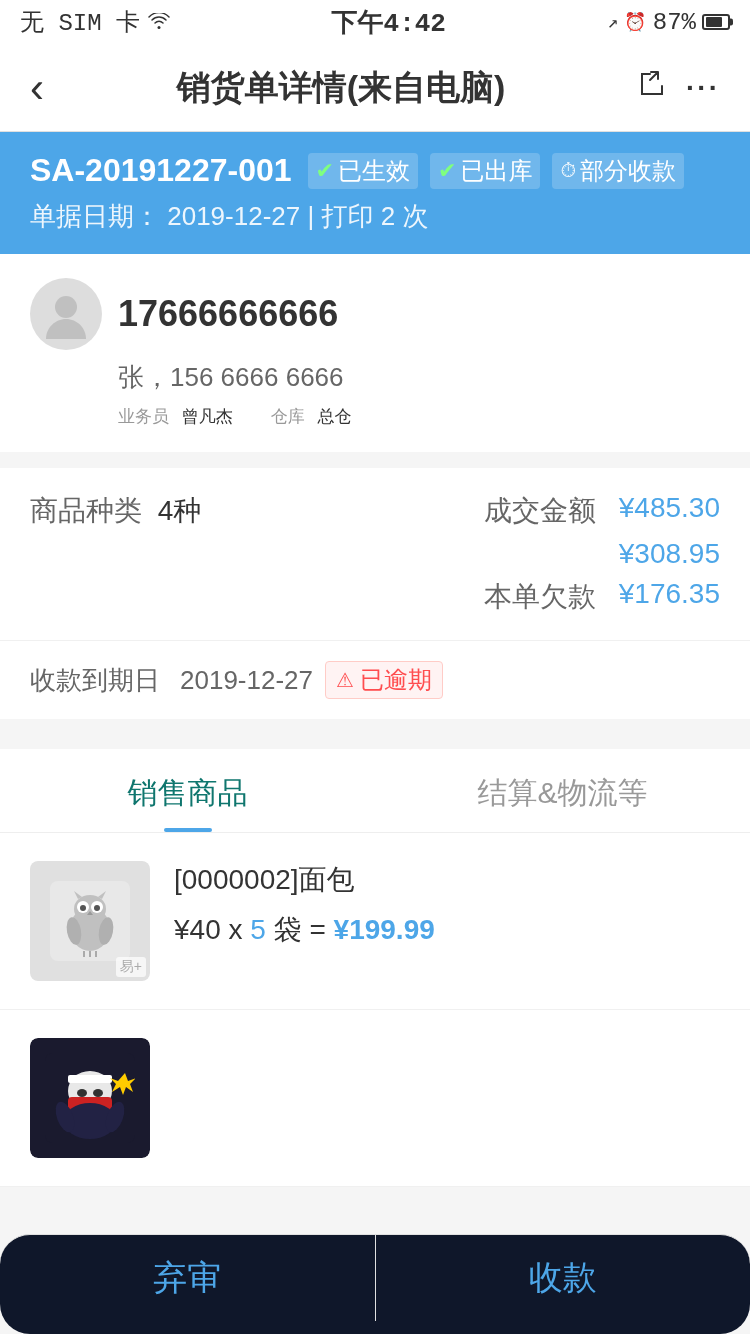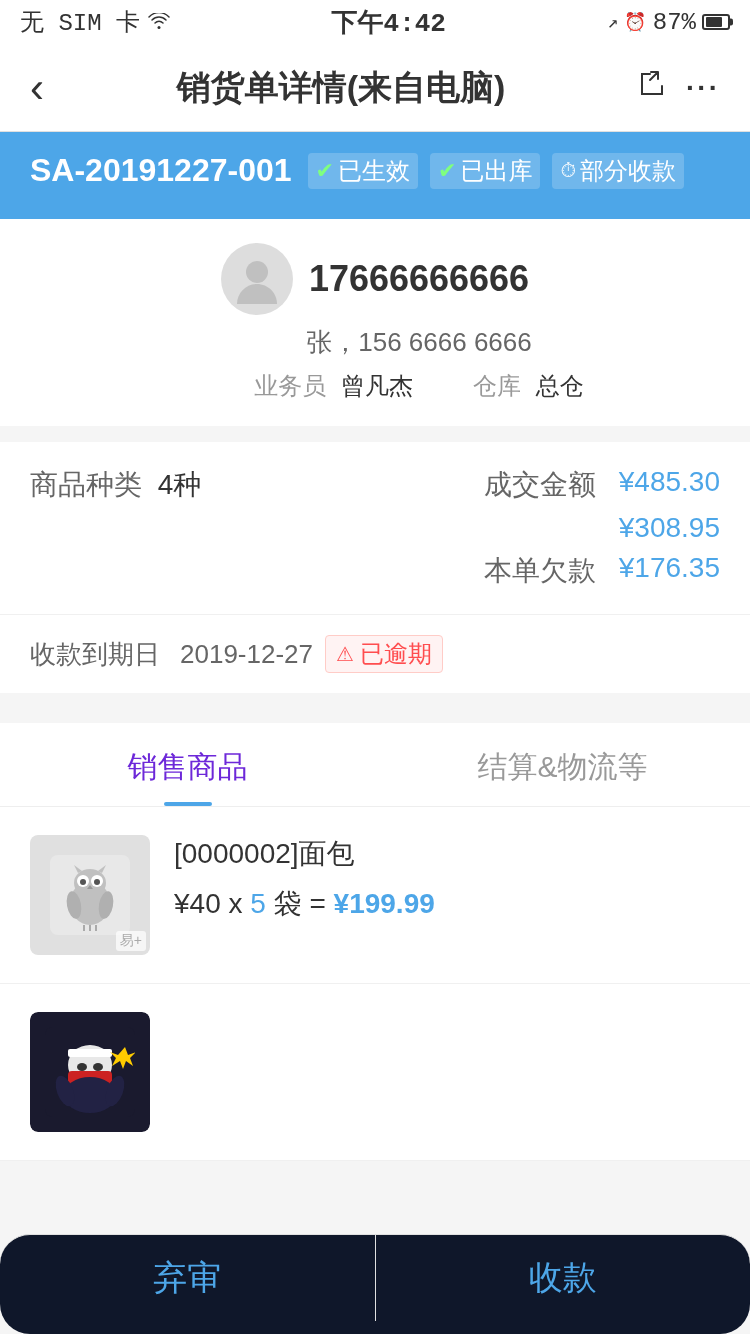--- a/index.html
+++ b/index.html
@@ -77,34 +77,33 @@
     .badge-clock { font-size: 20px; }
     .order-meta { font-size: 26px; color: rgba(255,255,255,0.9); }
 
     
     .customer-section {
       background: #fff;
       padding: 24px 30px;
       display: flex;
       flex-direction: column;
       gap: 10px;
-      align-items: center;
     }
     .customer-row1 { display: flex; align-items: center; gap: 16px; }
     .customer-avatar {
       width: 72px; height: 72px; border-radius: 50%;
       background: #ddd; display: flex; align-items: center; justify-content: center;
       overflow: hidden; flex-shrink: 0;
     }
     .customer-avatar svg { width: 50px; height: 50px; }
     .customer-name { font-size: 36px; font-weight: 600; color: #333; }
     .customer-sub { font-size: 26px; color: #666; padding-left: 88px; }
     .customer-info {
-      display: flex; align-items: center; gap: 60px;
-      padding-left: 88px; font-size: 24px; color: #333;
+      display: flex; align-items: center; gap: 38px;
+      padding-left: 88px; font-size: 17px; color: #333;
     }
     .info-label { color: #999; margin-right: 8px; }
 
     
     .divider { height: 16px; background: #f5f5f5; }
 
     
     .stats-section {
       background: #fff;
       padding: 24px 30px;
@@ -147,21 +146,21 @@
       border-bottom: 1px solid #eee;
     }
     .tabs-row {
       display: flex;
       align-items: center;
     }
     .tab {
       flex: 1; text-align: center; padding: 24px 0 18px;
       font-size: 30px; color: #999; cursor: pointer; position: relative;
     }
-    .tab.active { color: #6d28d9; }
+    .tab.active { color: #0f766e; }
     .tab-underline {
       position: absolute; bottom: 0; left: 50%; transform: translateX(-50%);
       width: 48px; height: 4px; background: #4da6e8; border-radius: 2px;
     }
 
     
     .products-list { background: #fff; }
 
     .product-item {
       display: flex;
@@ -260,20 +259,30 @@
       <span class="badge">
         <span class="badge-check">✔</span>
         <span>已出库</span>
       </span>
       <span class="badge">
         <span class="badge-clock">⏱</span>
         <span>部分收款</span>
       </span>
     </div>
   </div>
+  <div class="order-meta">
+    <span>单据日期：</span>
+    <span>2019-12-27</span>
+    <span> | </span>
+    <span>打印</span>
+    <span> </span>
+    <span>2</span>
+    <span> </span>
+    <span>次</span>
+  </div>
 </div>
 
 <div class="customer-section">
   <div class="customer-row1">
     <div class="customer-avatar">
       <svg viewBox="0 0 50 50" fill="none" xmlns="http://www.w3.org/2000/svg">
         <circle cx="25" cy="18" r="11" fill="#c0c0c0"></circle>
         <path d="M5 50c0-11 8.95-20 20-20s20 8.95 20 20" fill="#c0c0c0"></path>
       </svg>
     </div>

